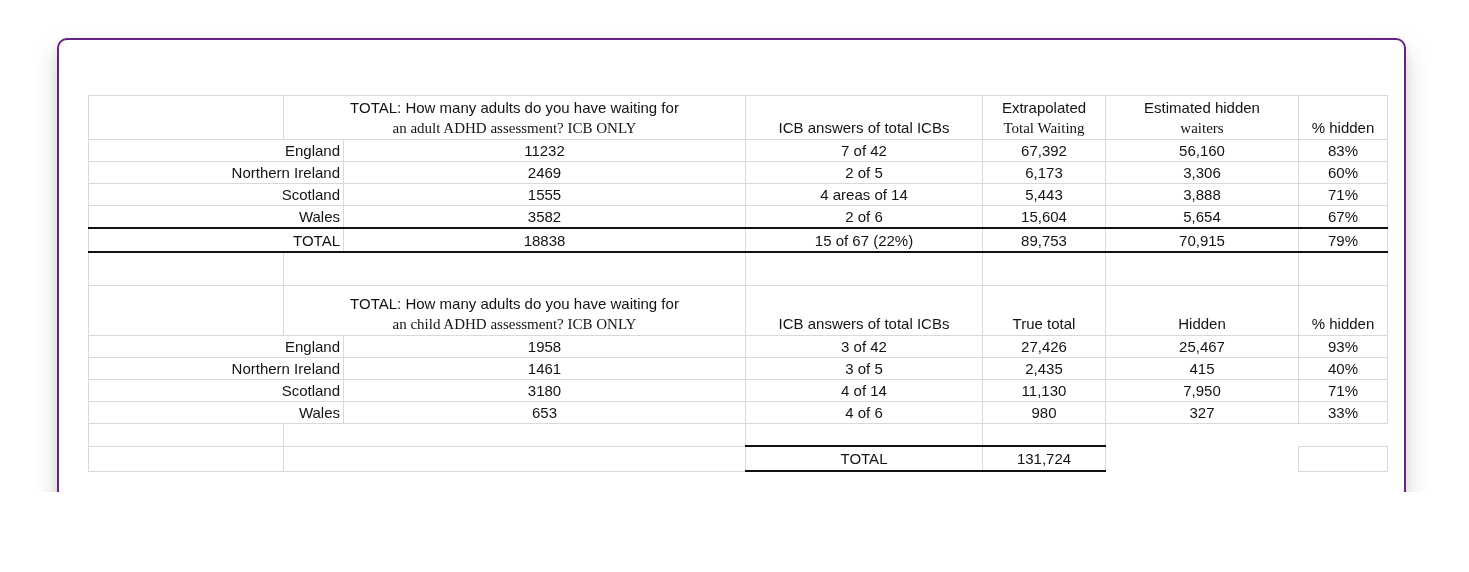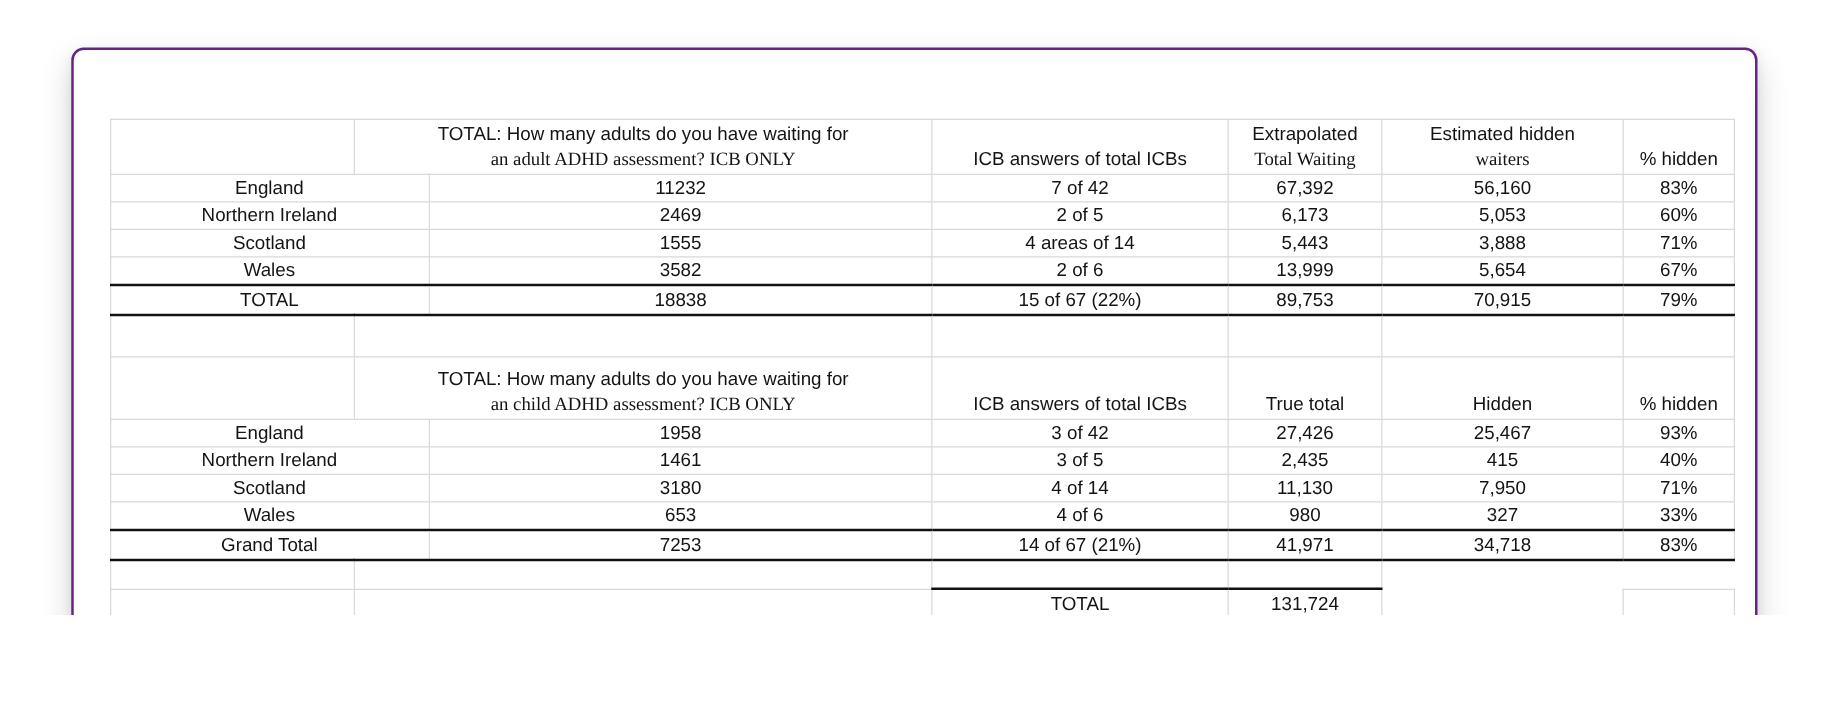--- a/index.html
+++ b/index.html
@@ -18,21 +18,21 @@
   }
   .sheet td{
     border:1px solid #d9d9d9;
     height:21px;padding:0 3px;
     text-align:center;vertical-align:middle;
     white-space:nowrap;overflow:hidden;
   }
   .sheet tr.hdr td{vertical-align:bottom;white-space:normal;line-height:20px;padding-bottom:1px;}
   .sheet tr.hdr1 td{height:42px;}
   .sheet tr.hdr2 td{height:48px;}
-  .sheet td.lbl{text-align:center;padding-left:2px;}
+  .sheet td.lbl{text-align:right;padding-left:2px;}
   .sheet tr.thick td{border-top:2px solid #111;border-bottom:2px solid #111;height:22px;}
   .sheet tr.gap1 td{height:32px;}
   .sheet tr.gap2 td{height:21px;}
   .sheet tr.foot td{height:23px;}
   .sheet td.dark{border-top:2px solid #111;border-bottom:2px solid #111;}
   .sheet td.nob{border:none;}
   .sheet td .l2{display:block;font-family:Liberation Serif, serif;}
 </style>
 </head>
 <body>
@@ -75,36 +75,36 @@
         <td>7 of 42</td>
         <td>67,392</td>
         <td>56,160</td>
         <td>83%</td>
       </tr>
       <tr>
         <td class="lbl" colspan="2">Northern Ireland</td>
         <td>2469</td>
         <td>2 of 5</td>
         <td>6,173</td>
-        <td>5,053</td>
+        <td>3,306</td>
         <td>60%</td>
       </tr>
       <tr>
         <td class="lbl" colspan="2">Scotland</td>
         <td>1555</td>
         <td>4 areas of 14</td>
         <td>5,443</td>
         <td>3,888</td>
         <td>71%</td>
       </tr>
       <tr>
         <td class="lbl" colspan="2">Wales</td>
         <td>3582</td>
         <td>2 of 6</td>
-        <td>13,999</td>
+        <td>15,604</td>
         <td>5,654</td>
         <td>67%</td>
       </tr>
       <tr class="thick">
         <td class="lbl" colspan="2">TOTAL</td>
         <td>18838</td>
         <td>15 of 67 (22%)</td>
         <td>89,753</td>
         <td>70,915</td>
         <td>79%</td>
@@ -156,28 +156,20 @@
         <td>71%</td>
       </tr>
       <tr>
         <td class="lbl" colspan="2">Wales</td>
         <td>653</td>
         <td>4 of 6</td>
         <td>980</td>
         <td>327</td>
         <td>33%</td>
       </tr>
-      <tr class="thick">
-        <td class="lbl" colspan="2">Grand Total</td>
-        <td>7253</td>
-        <td>14 of 67 (21%)</td>
-        <td>41,971</td>
-        <td>34,718</td>
-        <td>83%</td>
-      </tr>
 
       <tr class="gap2">
         <td class="lbl"></td>
         <td colspan="2"></td>
         <td></td>
         <td></td>
         <td class="nob"></td>
         <td class="nob"></td>
       </tr>
 

